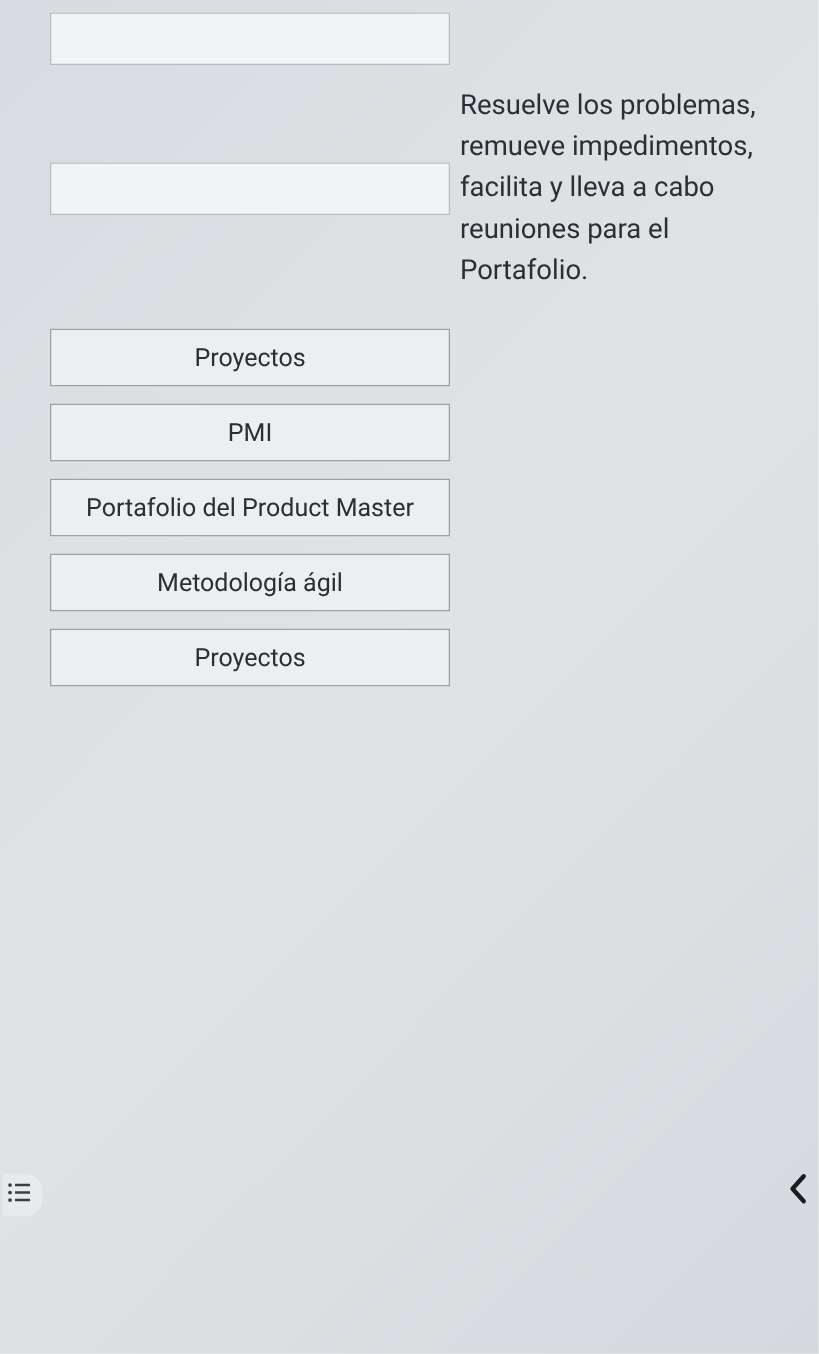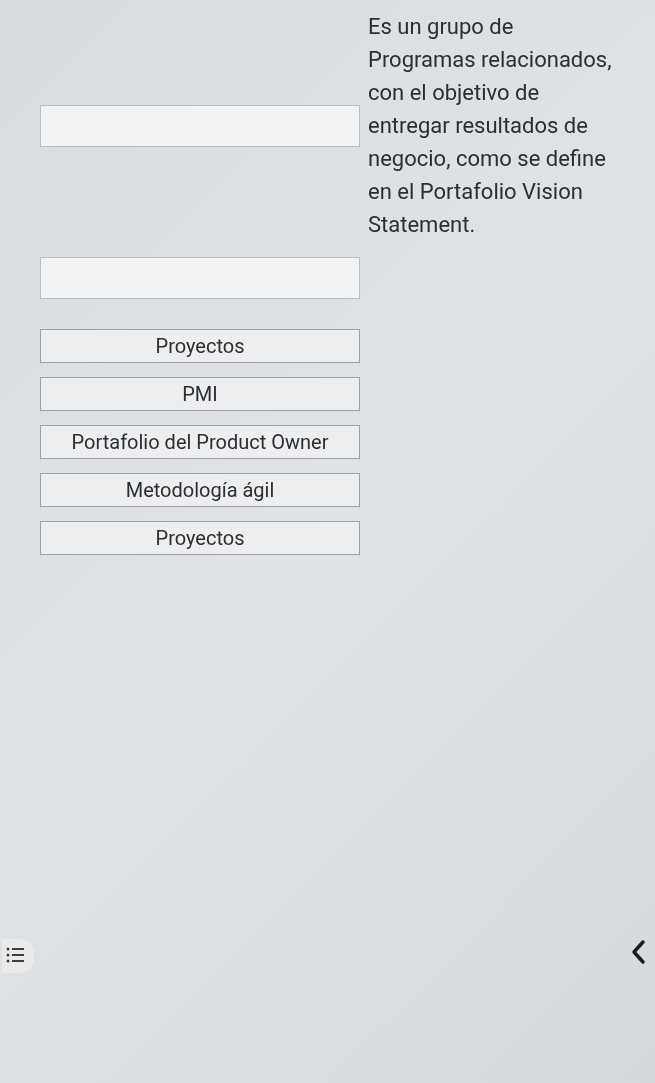--- a/index.html
+++ b/index.html
@@ -39,21 +39,21 @@
       line-height: 1.5;
       color: #2a2f33;
       padding-right: 10px;
     }
     .options {
       margin-top: 30px;
       width: 320px;
     }
     .option-item {
       width: 320px;
-      height: 34px;
+      height: 46px;
       background: #eceef0;
       border: 1px solid #9ca0a4;
       display: flex;
       align-items: center;
       justify-content: center;
       font-size: 20px;
       color: #2a2f33;
       margin-bottom: 14px;
       cursor: grab;
     }
@@ -77,37 +77,37 @@
       color: #1a1d20;
     }
   </style>
 </head>
 <body>
 
 <div class="content">
 
   <div class="match-row">
     <div class="drop-target"></div>
-    <div class="definition">Es un grupo de Programas relacionados, con el objetivo de entregar resultados de negocio, como se define en el Portafolio Vision Statement.</div>
   </div>
 
   <div class="match-row">
     <div class="drop-target"></div>
+    <div class="definition">Resuelve los problemas, remueve impedimentos, facilita y lleva a cabo reuniones para el Portafolio.</div>
   </div>
 
 
   <div class="options">
     <div class="option-item">
       <span>Proyectos</span>
     </div>
     <div class="option-item">
       <span>PMI</span>
     </div>
     <div class="option-item">
-      <span>Portafolio del Product Owner</span>
+      <span>Portafolio del Product Master</span>
     </div>
     <div class="option-item">
       <span>Metodología ágil</span>
     </div>
     <div class="option-item">
       <span>Proyectos</span>
     </div>
   </div>
 
 </div>

